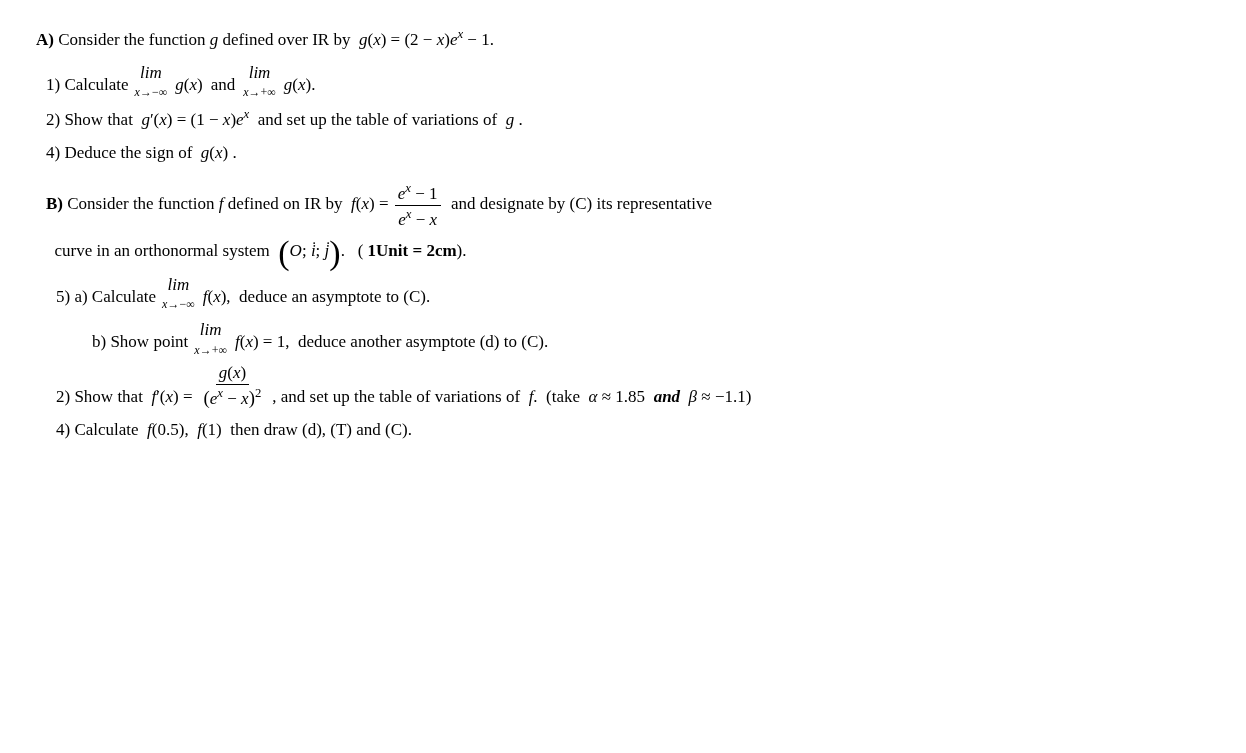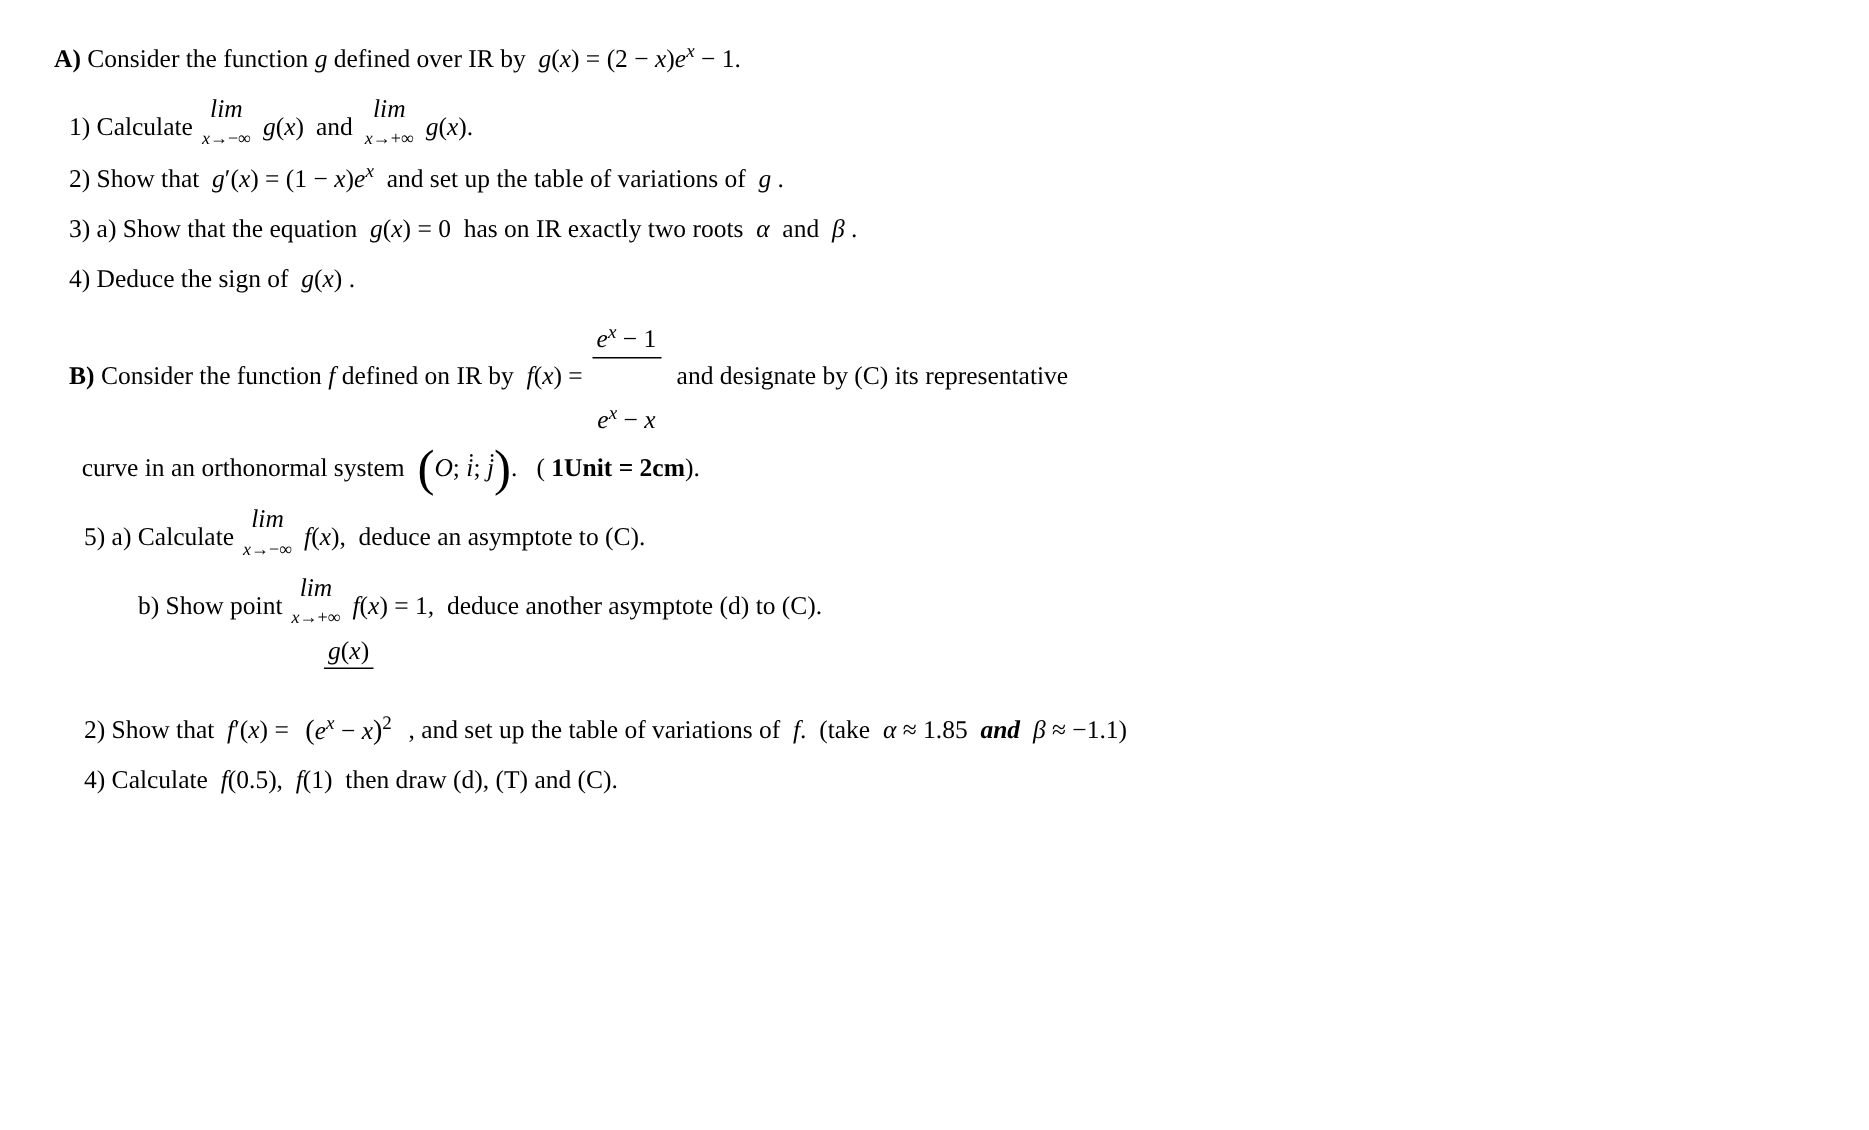--- a/index.html
+++ b/index.html
@@ -36,21 +36,20 @@
       margin-left: 36px;
       margin-bottom: 4px;
     }
 
     .fraction {
       display: inline-flex;
       flex-direction: column;
       align-items: center;
       vertical-align: middle;
       margin: 0 2px;
-      gap: 28px;
     }
 
     .fraction .numerator {
       border-bottom: 1.5px solid #000;
       padding: 0 3px;
       text-align: center;
       line-height: 1.3;
     }
 
     .fraction .denominator {
@@ -140,23 +139,20 @@
       </div>
     </div>
 
     <div class="item">
       <p>
         2) Show that &nbsp;<span class="italic">g</span>′(<span class="italic">x</span>) = (1 − <span class="italic">x</span>)<span class="italic">e</span><span class="super"><span class="italic">x</span></span>&nbsp; and set up the table of variations of &nbsp;<span class="italic">g</span> .
       </p>
     </div>
 
     <div class="item">
-      <p>
-        3) a) Show that the equation &nbsp;<span class="italic">g</span>(<span class="italic">x</span>) = 0&nbsp; has on IR exactly two roots &nbsp;<span class="italic">α</span>&nbsp; and &nbsp;<span class="italic">β</span> .
-      </p>
     </div>
 
     <div class="item">
       <p>
         4) Deduce the sign of &nbsp;<span class="italic">g</span>(<span class="italic">x</span>) .
       </p>
     </div>
   </div>
 
   <div class="section part-b-intro">

